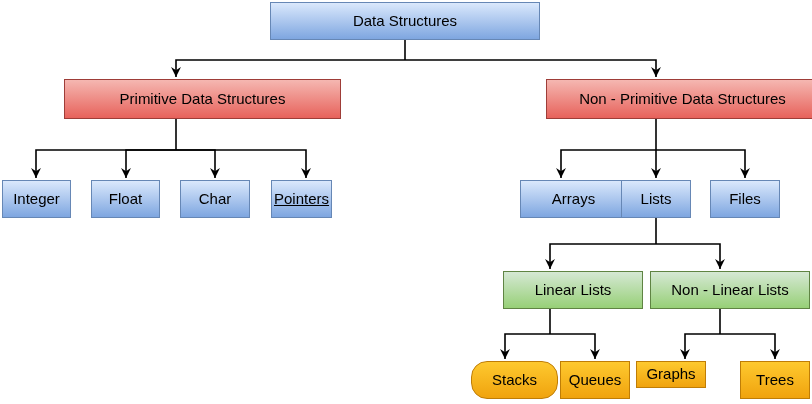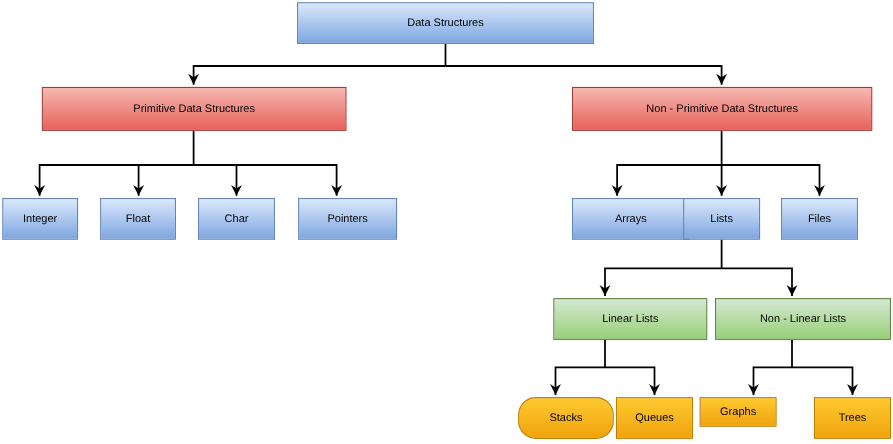--- a/index.html
+++ b/index.html
@@ -15,37 +15,37 @@
   .edge { stroke: var(--line, #000); stroke-width: 1.6; fill: none; }
   .arrowhead { fill: var(--line, #000); }
 
   .node {
     position: absolute;
     box-sizing: border-box;
     display: flex;
     align-items: center;
     justify-content: center;
     text-align: center;
-    font-size: 10px;
+    font-size: 15px;
     line-height: 1.1;
     color: #000;
     white-space: nowrap;
   }
   .node.blue   { background: linear-gradient(var(--blue-top,#dae8fc),   var(--blue-bottom,#7ea6e0));   border: 1px solid var(--blue-border,#6687b5); }
-  .node.red    { background: linear-gradient(var(--red-top,#f5b7b1),    var(--red-bottom,#e7625b));    border: 1px solid var(--red-border,#9e3d38); }
+  .node.red    { background: linear-gradient(var(--red-top,#f5b7b1),    var(--red-bottom,#e7625b));    border: 1px solid var(--red-border,#9e3d38); margin-left: 26px; }
   .node.green  { background: linear-gradient(var(--green-top,#d5e8d4),  var(--green-bottom,#97d077));  border: 1px solid var(--green-border,#5f8443); }
   .node.orange { background: linear-gradient(var(--orange-top,#fec92f), var(--orange-bottom,#f0a30e)); border: 1px solid var(--orange-border,#bf7d06); }
 
   #n-root            { left: 270px; top:   2px; width: 270px; height: 38px; }
   #n-primitive       { left:  38px; top:  79px; width: 277px; height: 40px; }
   #n-non-primitive   { left: 520px; top:  79px; width: 273px; height: 40px; }
   #n-integer         { left:   2px; top: 180px; width:  69px; height: 38px; }
   #n-float           { left:  91px; top: 180px; width:  69px; height: 38px; }
   #n-char            { left: 180px; top: 180px; width:  70px; height: 38px; }
-  #n-pointers        { left: 271px; top: 180px; width:  90px; height: 38px; }
+  #n-pointers        { left: 271px; top: 180px; width:  61px; height: 38px; text-decoration: underline; }
   #n-arrays          { left: 520px; top: 180px; width:  107px; height: 38px; }
   #n-lists           { left: 621px; top: 180px; width:  70px; height: 38px; }
   #n-files           { left: 710px; top: 180px; width:  70px; height: 38px; text-align: center; }
   #n-linear-lists    { left: 480px; top: 271px; width: 140px; height: 38px; margin-left: 23px; }
   #n-non-linear-lists{ left: 650px; top: 271px; width: 160px; height: 38px; }
   #n-stacks          { left: 471px; top: 361px; width:  87px; height: 38px; border-radius: 16px; }
   #n-queues          { left: 560px; top: 361px; width:  70px; height: 38px; }
   #n-graphs          { left: 636px; top: 361px; width:  70px; height: 27px; }
   #n-trees           { left: 740px; top: 361px; width:  70px; height: 38px; }
 </style>

